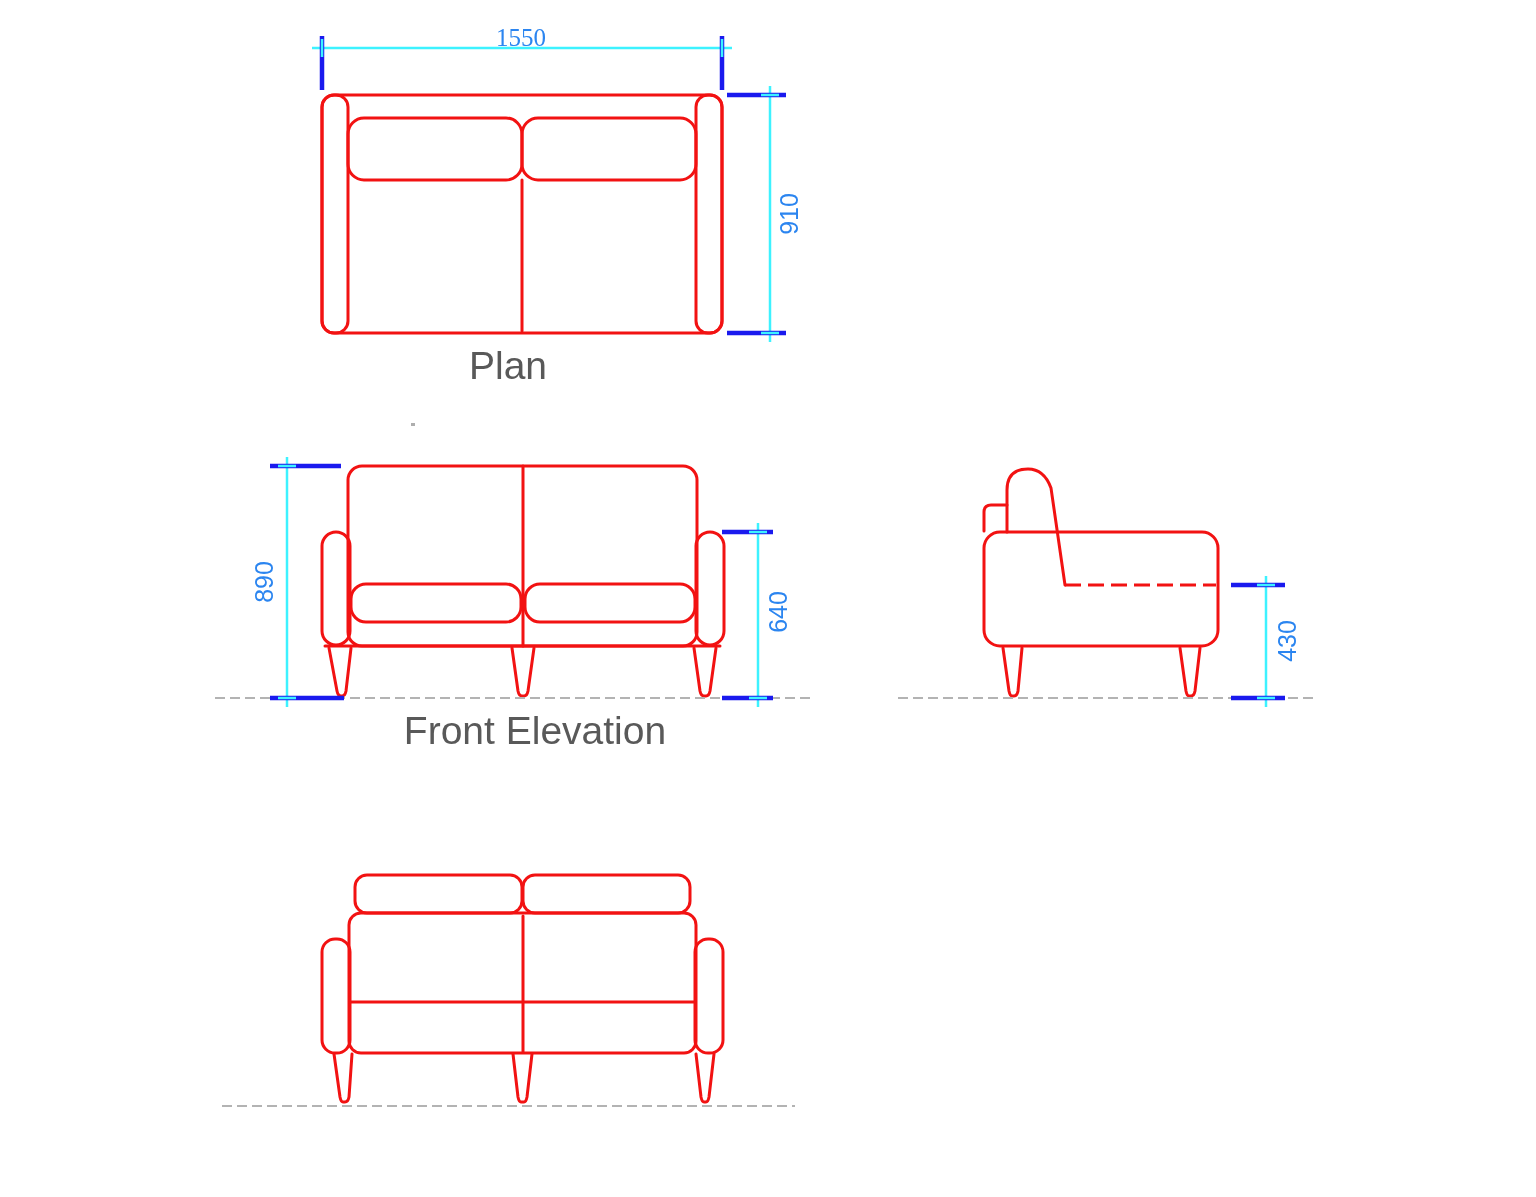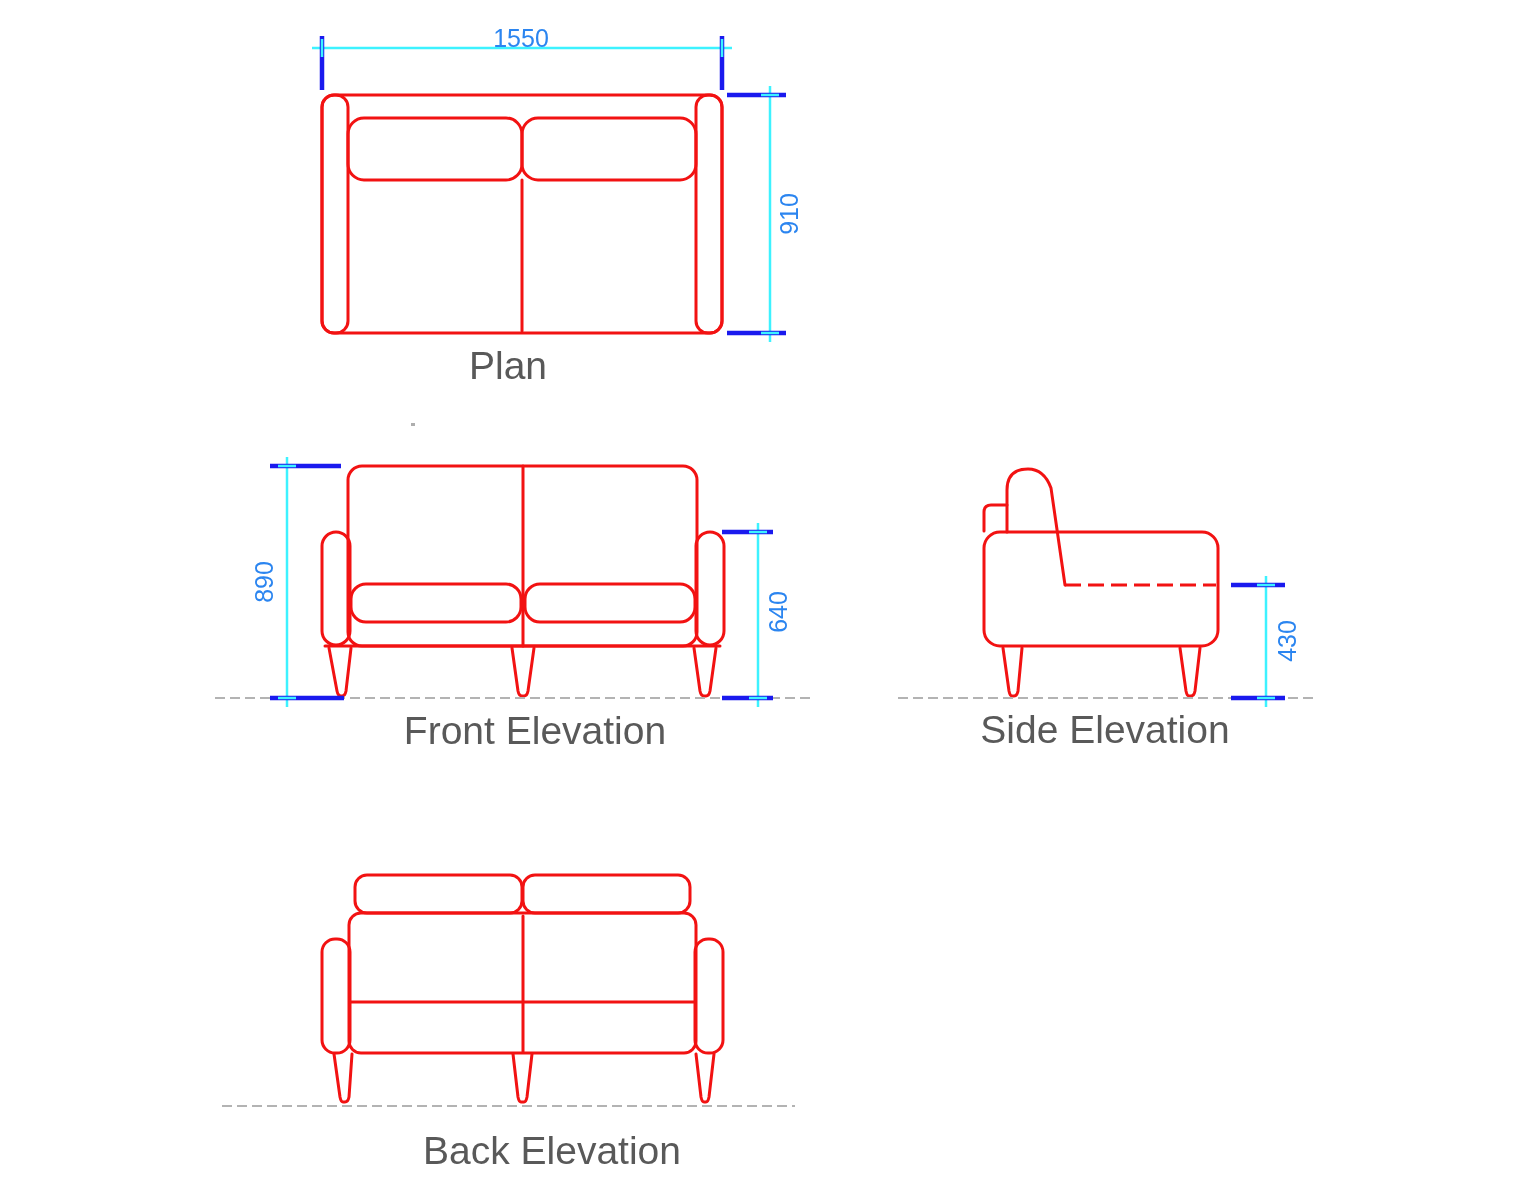--- a/index.html
+++ b/index.html
@@ -22,20 +22,21 @@
   .s-red{stroke:var(--outline-red);stroke-width:3;fill:none;stroke-linecap:round;}
   .s-red-dash{stroke:var(--outline-red);stroke-width:3;fill:none;stroke-dasharray:16 7;}
   .s-cyan{stroke:var(--dim-line-cyan);stroke-width:2.5;fill:none;}
   .s-blue{stroke:var(--dim-tick-blue);stroke-width:4.5;fill:none;}
   .s-ground{stroke:var(--ground-gray);stroke-width:2;fill:none;stroke-dasharray:10 5;}
   .txt{position:absolute;white-space:nowrap;user-select:none;}
   .dim-text{
     color:var(--dim-text-blue);
     font-size:25px;font-weight:400;
     transform:translate(-50%,-50%);
+    font-family:Liberation Serif, serif;
   }
   .dim-text-v{
     color:var(--dim-text-blue);
     font-size:25px;font-weight:400;
     transform:translate(-50%,-50%) rotate(-90deg);
   }
   .view-label{
     color:var(--label-gray);
     font-size:39px;font-weight:400;
     transform:translate(-50%,-50%);
@@ -141,18 +142,16 @@
 
   <div class="txt dim-text" style="left:521px;top:38px;">1550</div>
   <div class="txt dim-text-v" style="left:789px;top:214px;">910</div>
   <div class="txt view-label" style="left:508px;top:366px;">Plan</div>
 
   <div class="txt dim-text-v" style="left:264px;top:582px;">890</div>
   <div class="txt dim-text-v" style="left:778px;top:612px;">640</div>
   <div class="txt view-label" style="left:535px;top:731px;">Front Elevation</div>
 
   <div class="txt dim-text-v" style="left:1287px;top:641px;">430</div>
-  <div class="txt view-label" style="left:1105px;top:730px;">Side Elevation</div>
 
-  <div class="txt view-label" style="left:552px;top:1151px;">Back Elevation</div>
 
   <div class="stray-dot" style="left:411px;top:423px;"></div>
 </div>
 
 </body></html>

